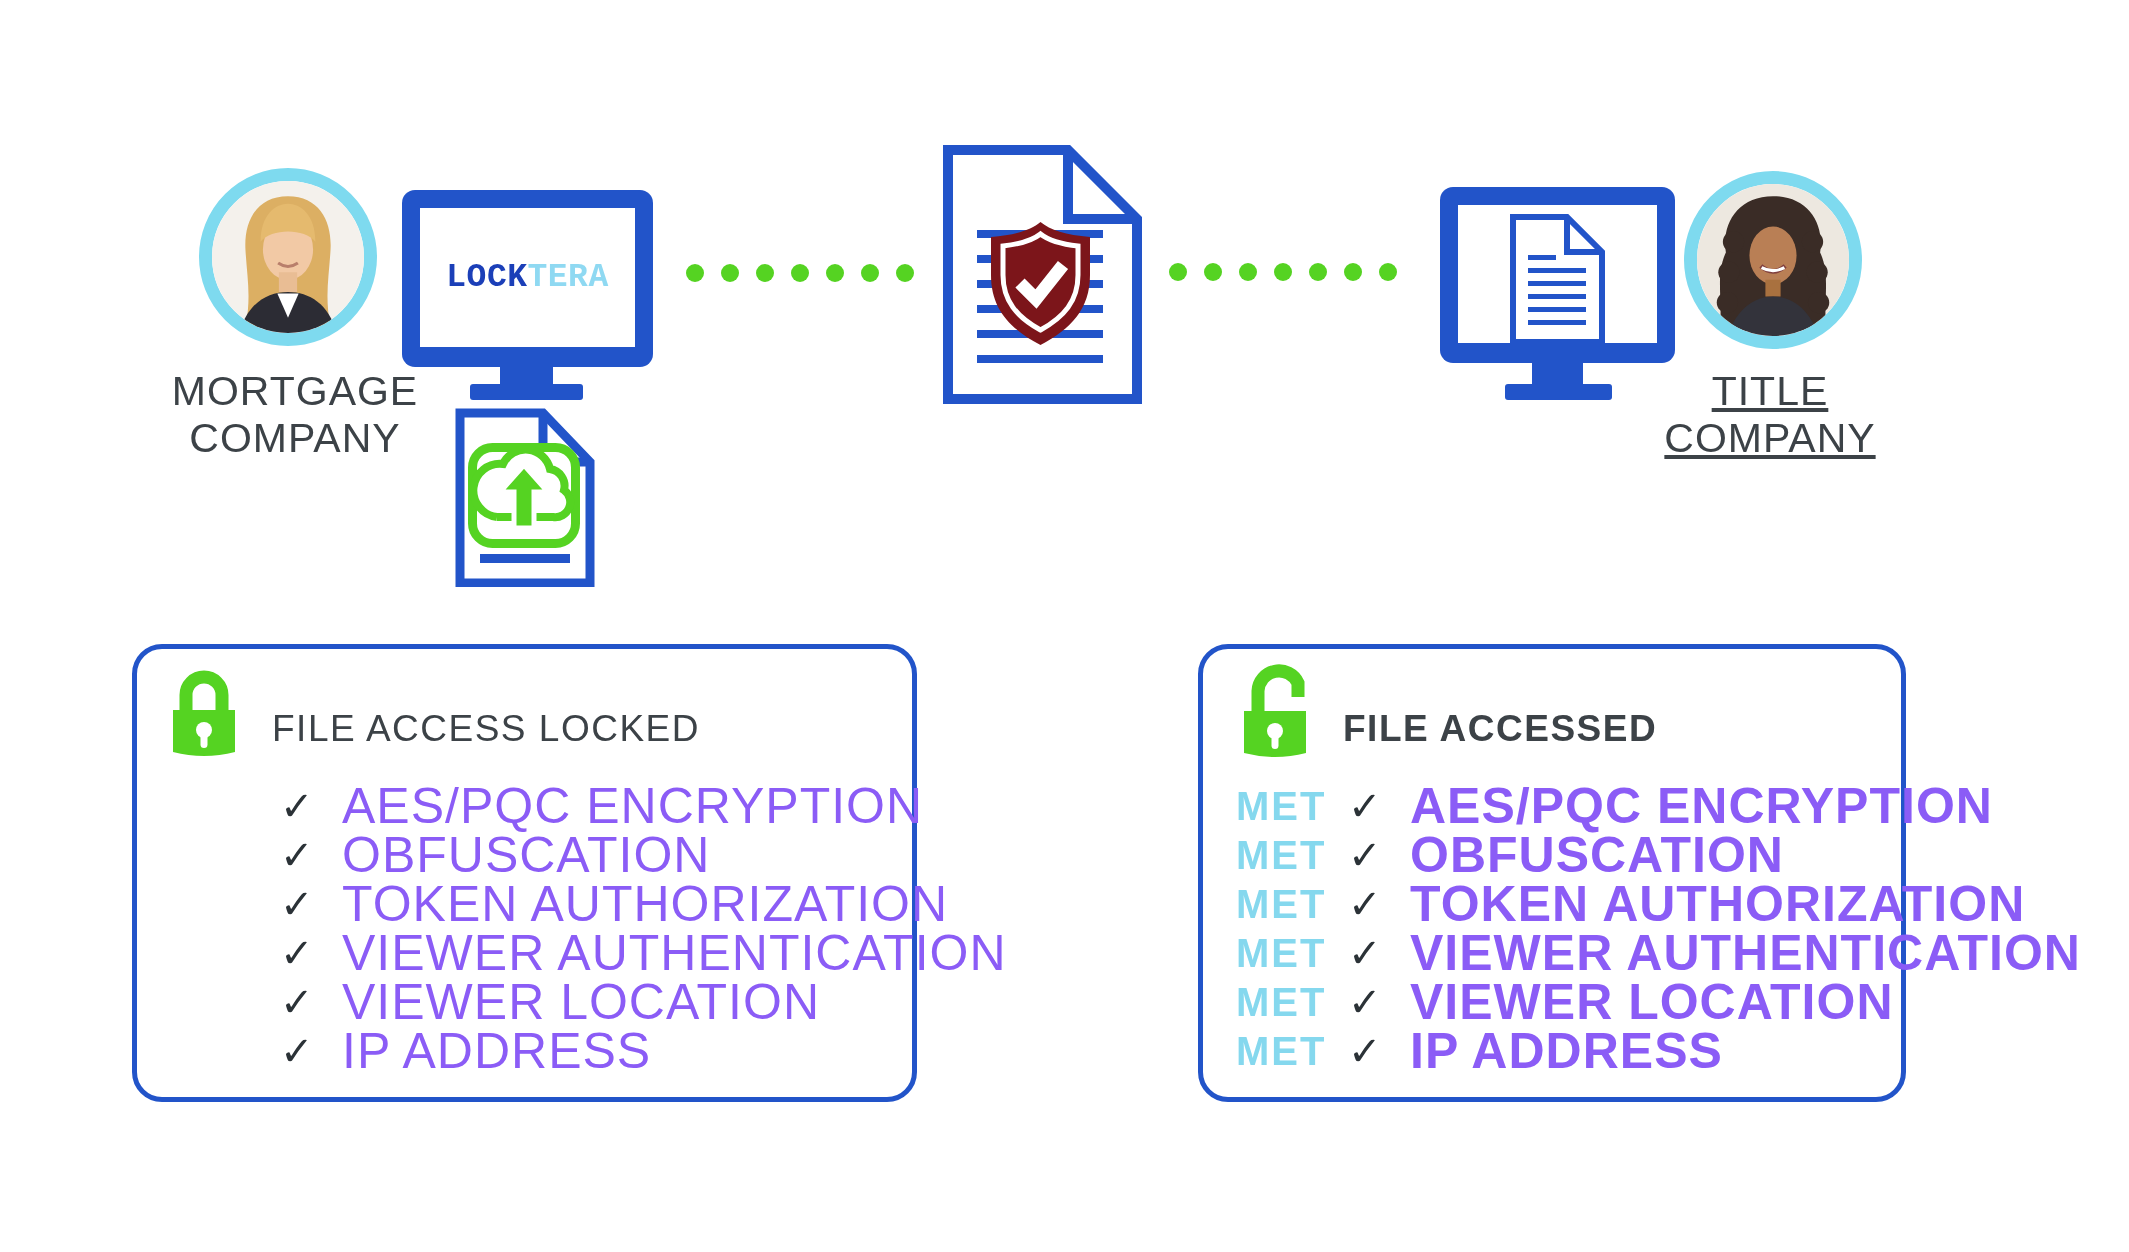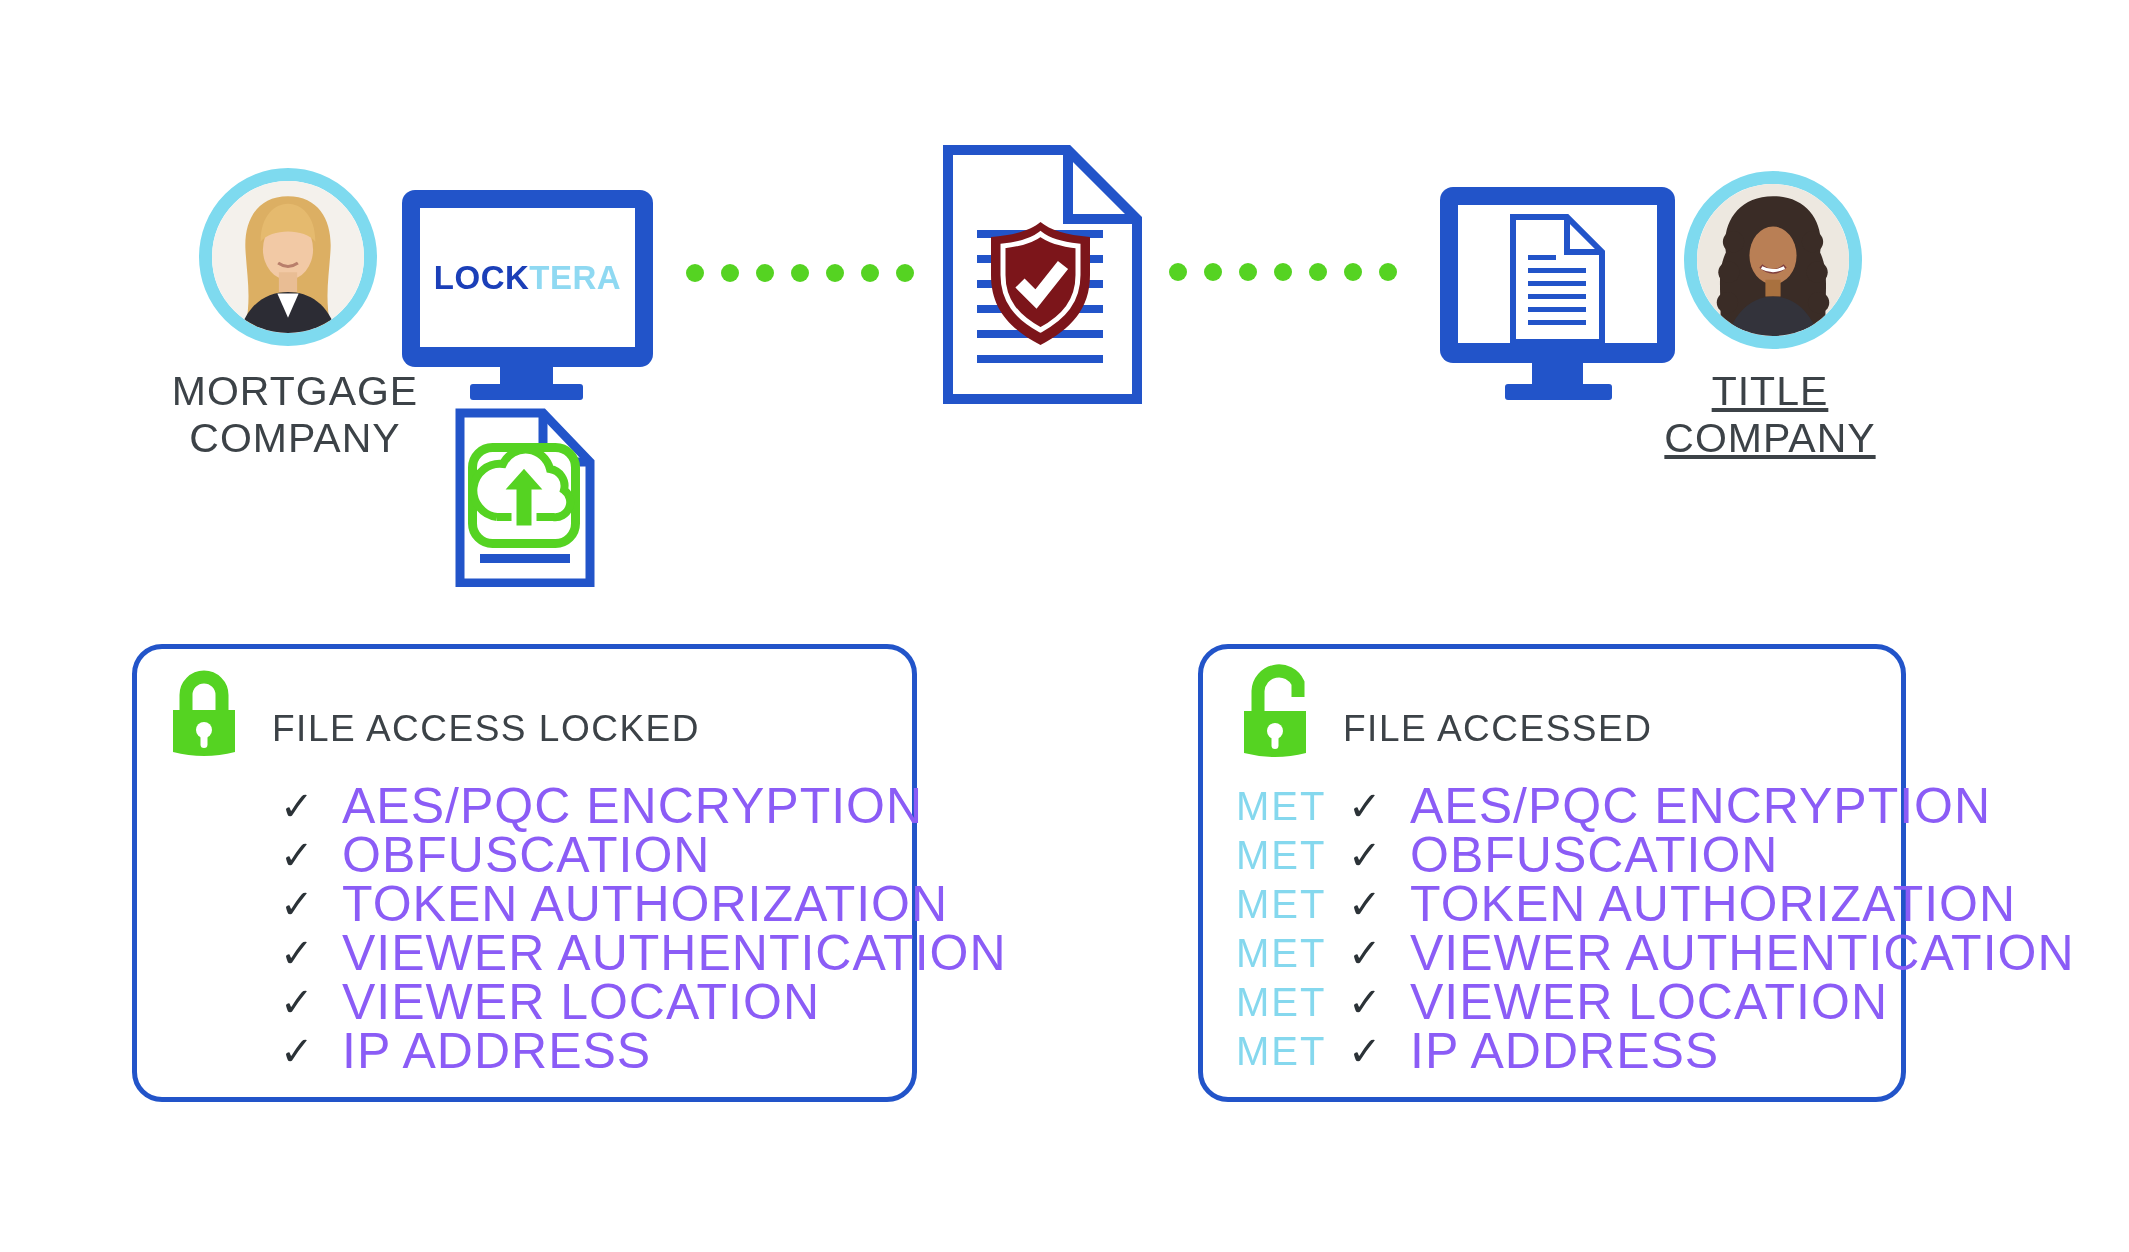--- a/index.html
+++ b/index.html
@@ -13,21 +13,21 @@
   #avatar-right{left:1684px;top:171px;}
   .avatar svg{display:block;width:100%;height:100%;}
 
   
   .person-label{position:absolute;width:370px;text-align:center;font-size:41px;line-height:47px;
                 letter-spacing:1px;color:#3C4247;}
   #label-mortgage{left:110px;top:368px;}
   #label-title{left:1585px;top:368px;text-decoration:underline;}
 
   
-  .monitor-frame{position:absolute;background:#2254C9;border-radius:13px;}
+  .monitor-frame{position:absolute;background:#2254C9;border-radius:13px;font-family:Liberation Mono, monospace;}
   #monitor-left{left:402px;top:190px;width:251px;height:177px;}
   #monitor-right{left:1440px;top:187px;width:235px;height:176px;}
   .screen{position:absolute;left:18px;right:18px;top:18px;bottom:20px;background:#ffffff;
           display:flex;align-items:center;justify-content:center;}
   .stand-neck{position:absolute;background:#2254C9;}
   .stand-base{position:absolute;background:#2254C9;border-radius:3px;}
   #neck-left{left:500px;top:365px;width:53px;height:20px;}
   #base-left{left:470px;top:384px;width:113px;height:16px;}
   #neck-right{left:1532px;top:361px;width:51px;height:24px;}
   #base-right{left:1505px;top:384px;width:107px;height:16px;}
@@ -43,21 +43,21 @@
 
   
   #upload-doc{position:absolute;left:455px;top:405px;}
   #secure-doc{position:absolute;left:940px;top:142px;}
   #receiver-doc{position:absolute;left:1506px;top:210px;}
 
   
   .panel{position:absolute;box-sizing:border-box;width:785px;height:458px;background:#fff;
          border:5px solid #2254C9;border-radius:30px;}
   #panel-locked{left:132px;top:644px;}
-  #panel-accessed{left:1198px;top:644px;width:708px;}
+  #panel-accessed{left:1198px;top:644px;width:708px;font-weight:bold;}
   .panel-title{position:absolute;top:57px;font-size:37px;line-height:46px;letter-spacing:1.5px;
                color:#3C4247;white-space:nowrap;}
   #panel-locked .panel-title{left:135px;}
   #panel-accessed .panel-title{left:140px;}
   .padlock{position:absolute;}
   #padlock-closed{left:31px;top:19px;}
   #padlock-open{left:35px;top:12px;}
 
   .row{position:absolute;left:0;right:10px;height:49px;line-height:49px;white-space:nowrap;}
   .row .chk{position:absolute;left:143px;font-family:"DejaVu Sans",sans-serif;font-size:40px;

